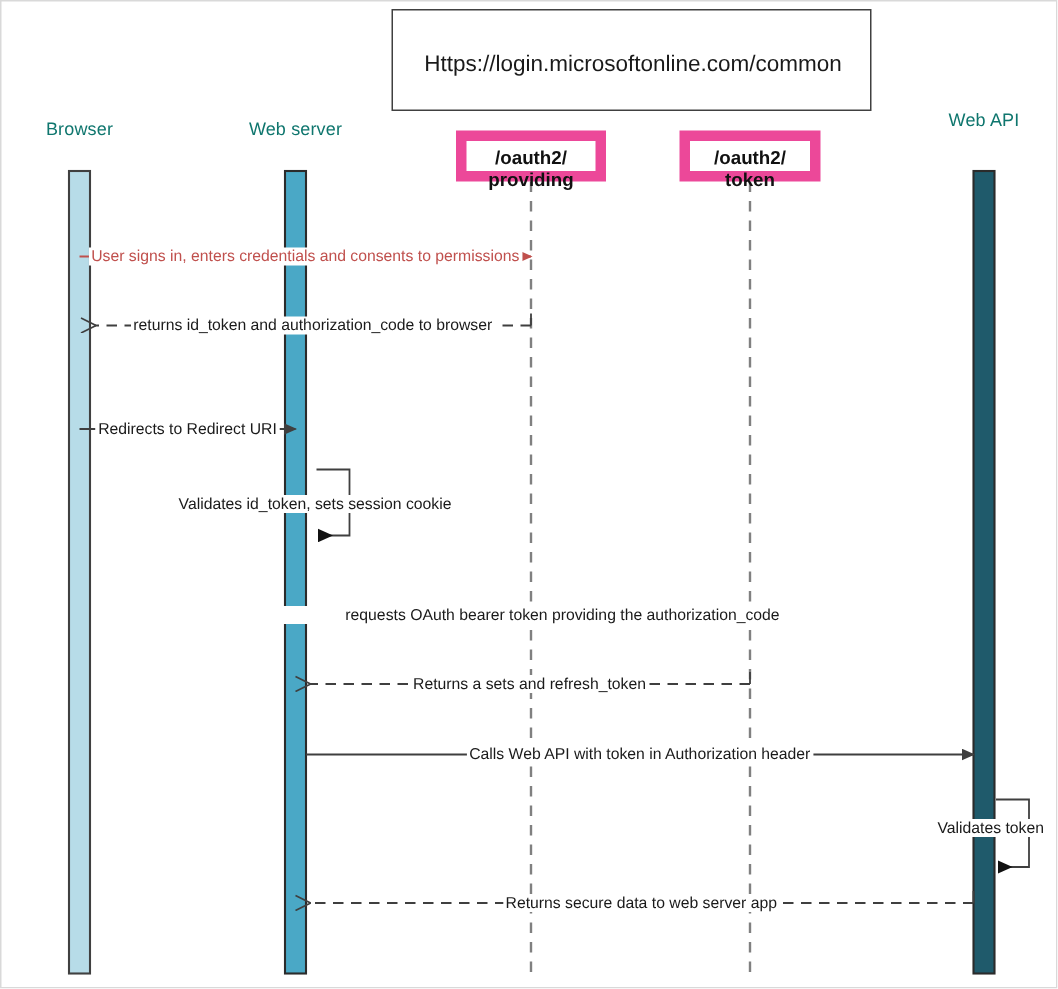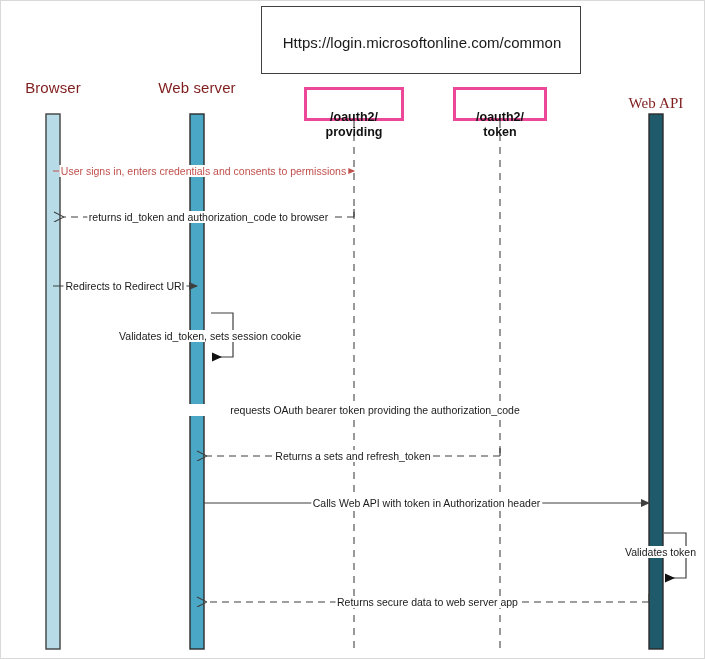--- a/index.html
+++ b/index.html
@@ -26,22 +26,22 @@
     width: 705px;
     height: 659px;
   }
   .ov {
     position: absolute;
     white-space: nowrap;
     color: #1a1a1a;
   }
   
   .participant-label {
-    font-size: 15px;
-    color: #7f1d1d;
+    font-size: 12px;
+    color: #0f766e;
     text-align: center;
     letter-spacing: 0.1px;
   }
   
   .url-banner {
     position: absolute;
     left: 260px;
     top: 5px;
     width: 320px;
     height: 68px;
@@ -54,28 +54,28 @@
     left: 0;
     top: 27px;
     width: 320px;
     text-align: center;
     font-size: 15px;
     color: #1a1a1a;
   }
   
   .endpoint-box {
     position: absolute;
-    border: 3px solid #ec4899;
+    border: 7px solid #ec4899;
     background: #ffffff;
     box-sizing: border-box;
     text-align: center;
     font-weight: bold;
     font-size: 12.5px;
     line-height: 15px;
-    padding-top: 20px;
+    padding-top: 4px;
     color: #111111;
   }
   
   .msg-label {
     position: absolute;
     font-size: 10.5px;
     background: #ffffff;
     padding: 0 2px;
     color: #1a1a1a;
     transform: translate(-50%, -50%);
@@ -137,21 +137,21 @@
         <line x1="203" y1="502" x2="648" y2="502" stroke="#3f3f3f" stroke-width="1.2" marker-end="url(#arrow-solid-r)"></line>
         <line x1="648" y1="601" x2="205" y2="601" stroke="#3f3f3f" stroke-width="1.2" stroke-dasharray="7,5" marker-end="url(#arrow-open-l)"></line>
         <line x1="648" y1="601" x2="648" y2="593" stroke="#3f3f3f" stroke-width="1.2"></line>
         <path d="M210,312 L232,312 L232,356 L212,356" fill="none" stroke="#3f3f3f" stroke-width="1.2" marker-end="url(#arrow-self)"></path>
         <path d="M663,532 L685,532 L685,577 L665,577" fill="none" stroke="#3f3f3f" stroke-width="1.2" marker-end="url(#arrow-self)"></path>
       </g>
   </svg>
 
   <div class="ov participant-label" style="left:2px; top:78px; width:100px;">Browser</div>
   <div class="ov participant-label" style="left:146px; top:78px; width:100px;">Web server</div>
-  <div class="ov participant-label" style="left:605px; top:94px; width:100px;font-family:Liberation Serif, serif;">Web API</div>
+  <div class="ov participant-label" style="left:605px; top:72px; width:100px;">Web API</div>
 
   <div class="endpoint-box" style="left:303px; top:86px; width:100px; height:34px;">
     <div>/oauth2/</div>
     <div>providing</div>
   </div>
   <div class="endpoint-box" style="left:452px; top:86px; width:94px; height:34px;">
     <div>/oauth2/</div>
     <div>token</div>
   </div>
 

